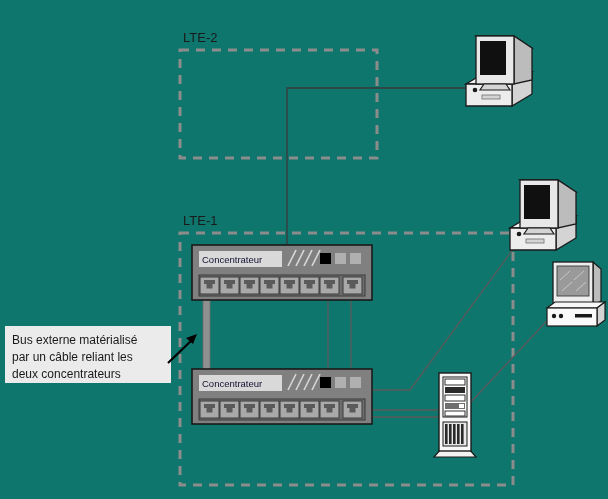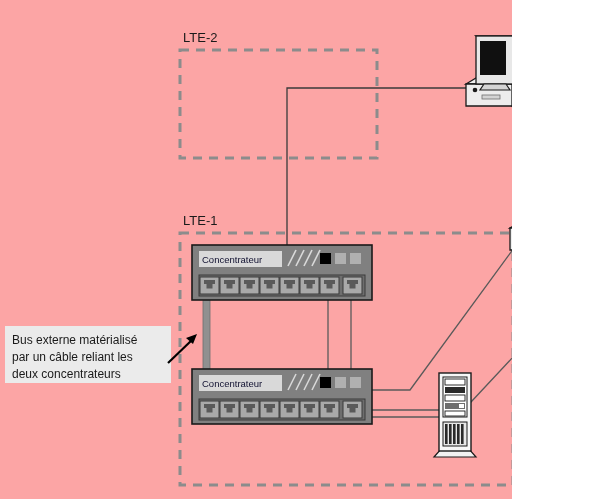--- a/index.html
+++ b/index.html
@@ -5,23 +5,23 @@
   html, body {
     margin: 0;
     padding: 0;
     background: #ffffff;
   }
   body {
     font-family: "Liberation Sans", sans-serif;
   }
   #stage {
     position: relative;
-    width: 512px;
+    width: 608px;
     height: 499px;
-    background: #fca5a5;
+    background: #0f766e;
     overflow: hidden;
   }
   #stage svg {
     position: absolute;
     top: 0;
     left: 0;
     display: block;
   }
   .zone-label {
     font-family: "Liberation Sans", sans-serif;

